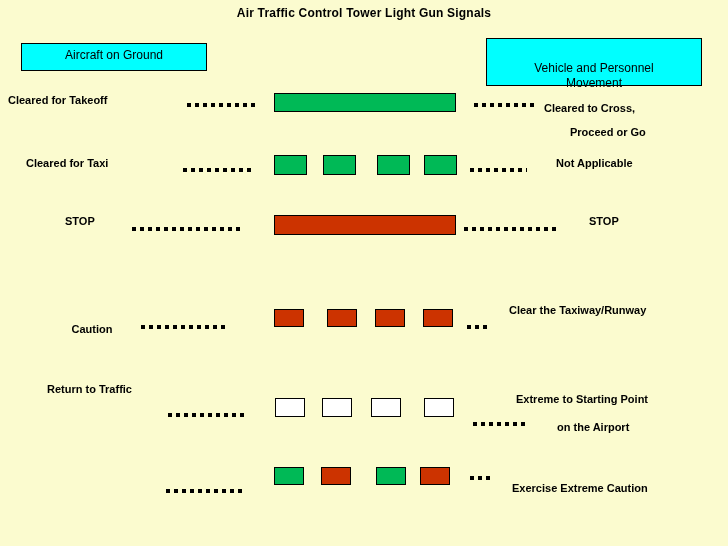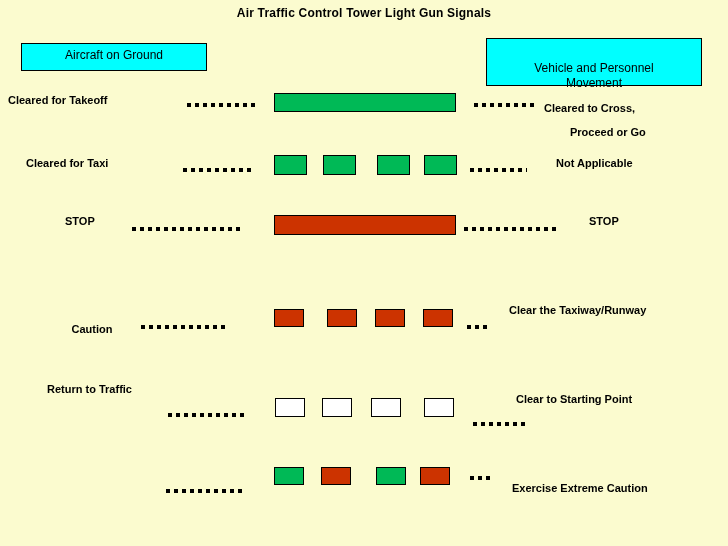--- a/index.html
+++ b/index.html
@@ -136,21 +136,22 @@
   <div class="leader" style="left:467px; top:325px; width:24px;"></div>
   <div class="lbl" style="left:509px; top:303px;">Clear the Taxiway/Runway</div>
 
   <div class="lbl center-al" style="left:12px; top:382px; width:155px;">Return to Traffic</div>
   <div class="leader" style="left:168px; top:413px; width:80px;"></div>
   <div class="sig white" style="left:275px; top:398px; width:30px; height:19px;"></div>
   <div class="sig white" style="left:322px; top:398px; width:30px; height:19px;"></div>
   <div class="sig white" style="left:371px; top:398px; width:30px; height:19px;"></div>
   <div class="sig white" style="left:424px; top:398px; width:30px; height:19px;"></div>
   <div class="leader" style="left:473px; top:422px; width:52px;"></div>
-  <div class="lbl" style="left:516px; top:392px;">Clear to Starting Point</div>
+  <div class="lbl" style="left:516px; top:392px;">Extreme to Starting Point</div>
+  <div class="lbl" style="left:557px; top:420px;">on the Airport</div>
 
   <div class="leader" style="left:166px; top:489px; width:80px;"></div>
   <div class="sig steady-green" style="left:274px; top:467px; width:30px; height:18px;"></div>
   <div class="sig red" style="left:321px; top:467px; width:30px; height:18px;"></div>
   <div class="sig steady-green" style="left:376px; top:467px; width:30px; height:18px;"></div>
   <div class="sig red" style="left:420px; top:467px; width:30px; height:18px;"></div>
   <div class="leader" style="left:470px; top:476px; width:24px;"></div>
   <div class="lbl" style="left:512px; top:481px;">Exercise Extreme Caution</div>
 
 </div>

